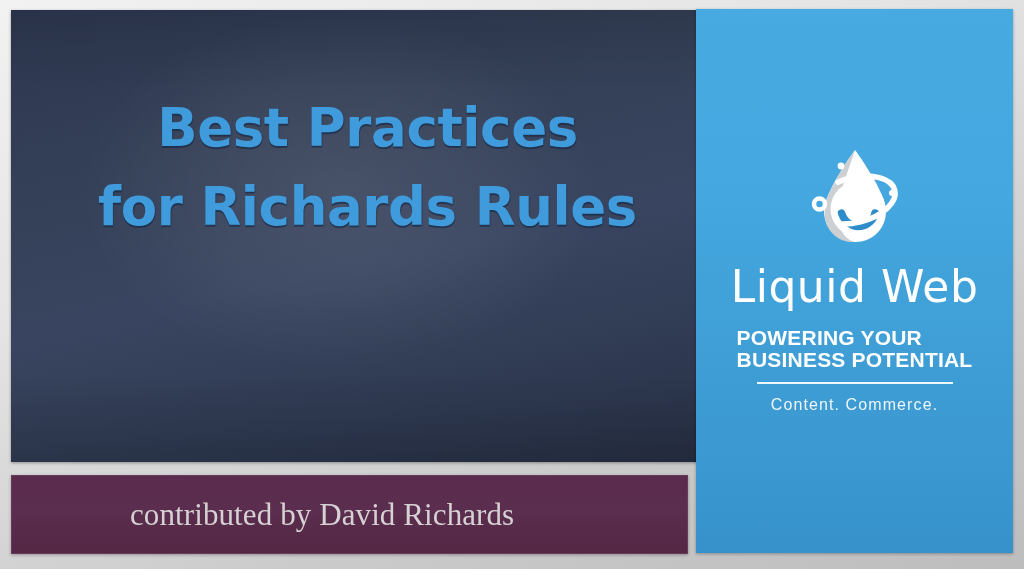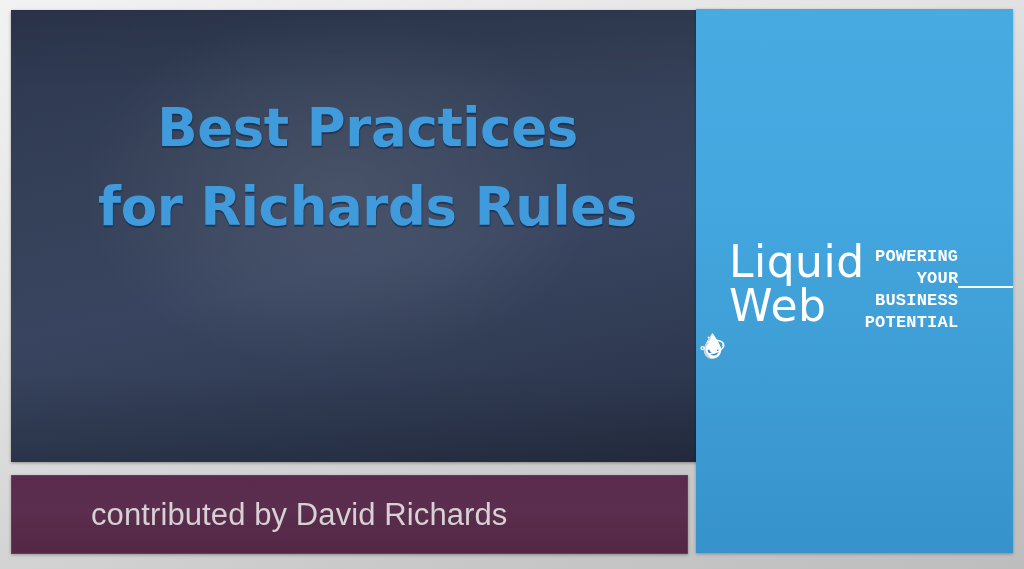--- a/index.html
+++ b/index.html
@@ -72,40 +72,40 @@
     width: 677px;
     height: 79px;
     background: linear-gradient(to bottom, #5a2b4c 0%, #5b2d4e 45%, #542745 100%);
     border: 1px solid #6a3a5b;
     box-sizing: border-box;
     box-shadow: 0 1px 3px rgba(0,0,0,0.3);
     display: flex;
     align-items: center;
   }
   .subtitle-text {
-    font-family: Liberation Sans, sans-serif;
+    font-family: Liberation Serif, serif;
     font-size: 31px;
     font-weight: normal;
     color: #d6d1d3;
-    padding-left: 79px;
+    padding-left: 118px;
     letter-spacing: 0.1px;
   }
 
   
   .brand-panel {
     position: absolute;
     left: 696px;
     top: 9px;
     width: 317px;
     height: 544px;
     background: linear-gradient(to bottom, #47abe2 0%, #44a7df 35%, #3e9cd4 70%, #3792cc 100%);
     box-shadow: 0 1px 3px rgba(0,0,0,0.3);
     overflow: hidden;
     display: flex;
-    flex-direction: row;
+    flex-direction: column;
     align-items: center;
   }
 
   .brand-logo {
     margin-top: 132px;
     width: 118px;
     height: 118px;
   }
 
   .brand-wordmark {
@@ -113,24 +113,24 @@
     font-family: "DejaVu Sans", "Liberation Sans", sans-serif;
     font-size: 44px;
     font-weight: normal;
     color: #ffffff;
     letter-spacing: 0.5px;
     line-height: 1;
   }
 
   .brand-tagline {
     margin-top: 18px;
-    text-align: right;
-    font-family: Liberation Mono, monospace;
+    text-align: left;
+    font-family: Liberation Sans, sans-serif;
     font-weight: bold;
-    font-size: 17px;
+    font-size: 21px;
     line-height: 22px;
     color: #ffffff;
     letter-spacing: 0.2px;
   }
   .brand-tagline span { display: block; }
 
   .brand-divider {
     margin-top: 11px;
     width: 196px;
     height: 2px;
@@ -189,16 +189,17 @@
     <div class="brand-wordmark">Liquid Web</div>
 
     <div class="brand-tagline">
       <span>POWERING YOUR</span>
       <span>BUSINESS POTENTIAL</span>
     </div>
 
     <div class="brand-divider"></div>
 
     <div class="brand-services">
+      <span>Content. Commerce.</span>
     </div>
 
   </div>
 </div>
 
 </body></html>

